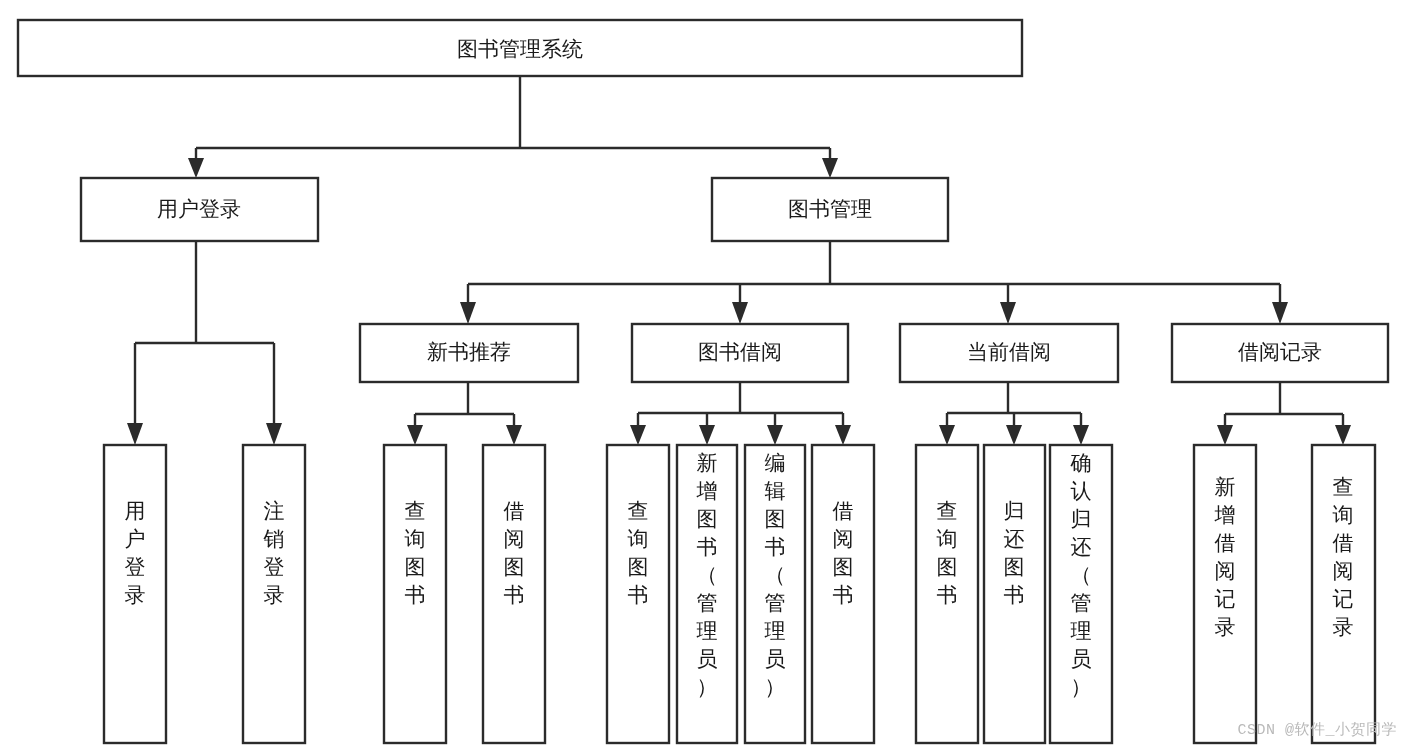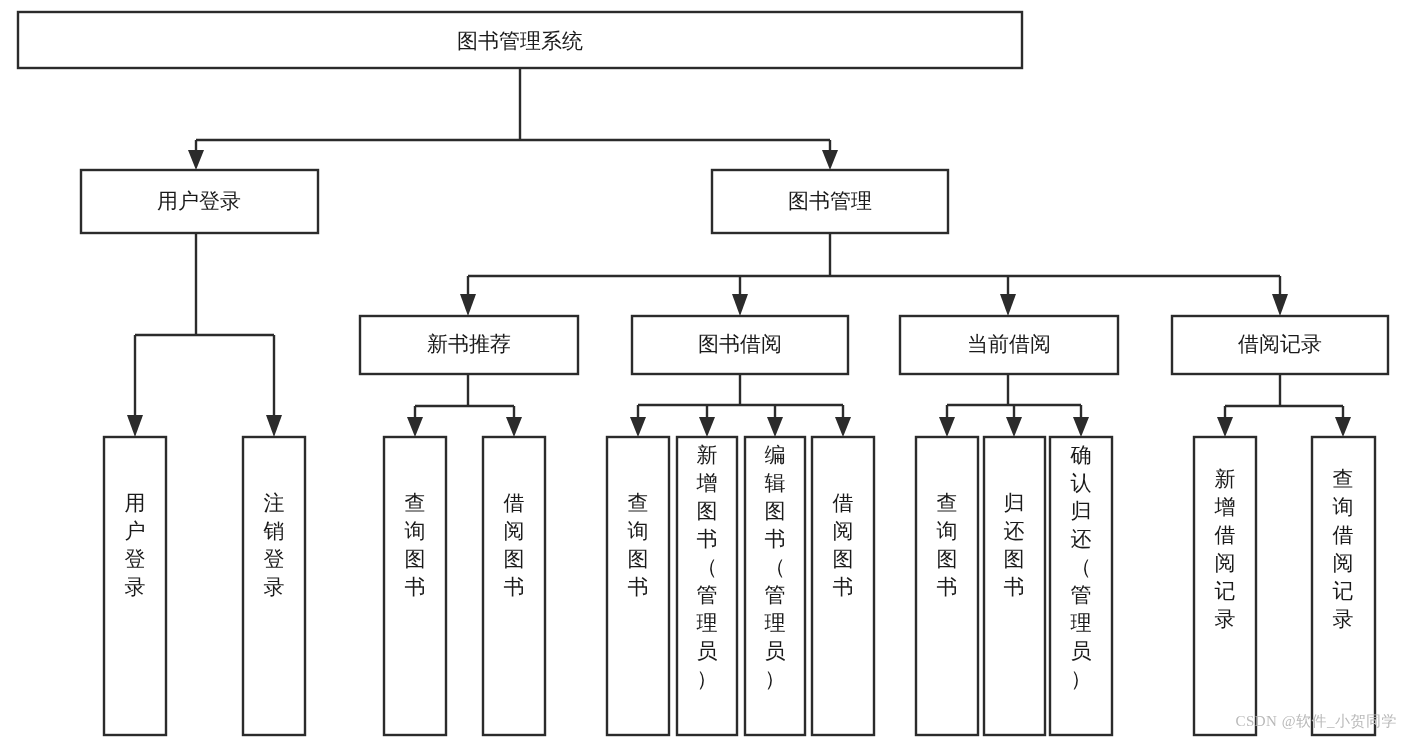--- a/index.html
+++ b/index.html
@@ -11,20 +11,21 @@
   body {
     width: 1405px;
     height: 747px;
     font-family: "DejaVu Sans", "Liberation Sans", sans-serif;
     overflow: hidden;
   }
   #diagram-root {
     position: relative;
     width: 1405px;
     height: 737px;
+    margin-top: 8px;
   }
   svg#flow-svg {
     display: block;
     width: 1405px;
     height: 747px;
   }
   .node-box {
     fill: #ffffff;
     stroke: #2b2b2b;
     stroke-width: 2.4;
@@ -52,21 +53,21 @@
     font-size: 21px;
     font-family: "DejaVu Sans", "Liberation Sans", sans-serif;
     text-anchor: middle;
   }
   .watermark-text {
     position: absolute;
     right: 8px;
     bottom: 6px;
     font-size: 15px;
     color: #b9b9b9;
-    font-family: Liberation Serif, serif;
+    font-family: Liberation Mono, monospace;
     white-space: nowrap;
     letter-spacing: 0.5px;
   }
 </style>
 </head>
 <body>
 
 <div id="diagram-root">
   <svg id="flow-svg" viewBox="0 0 1405 747" xmlns="http://www.w3.org/2000/svg">
 

